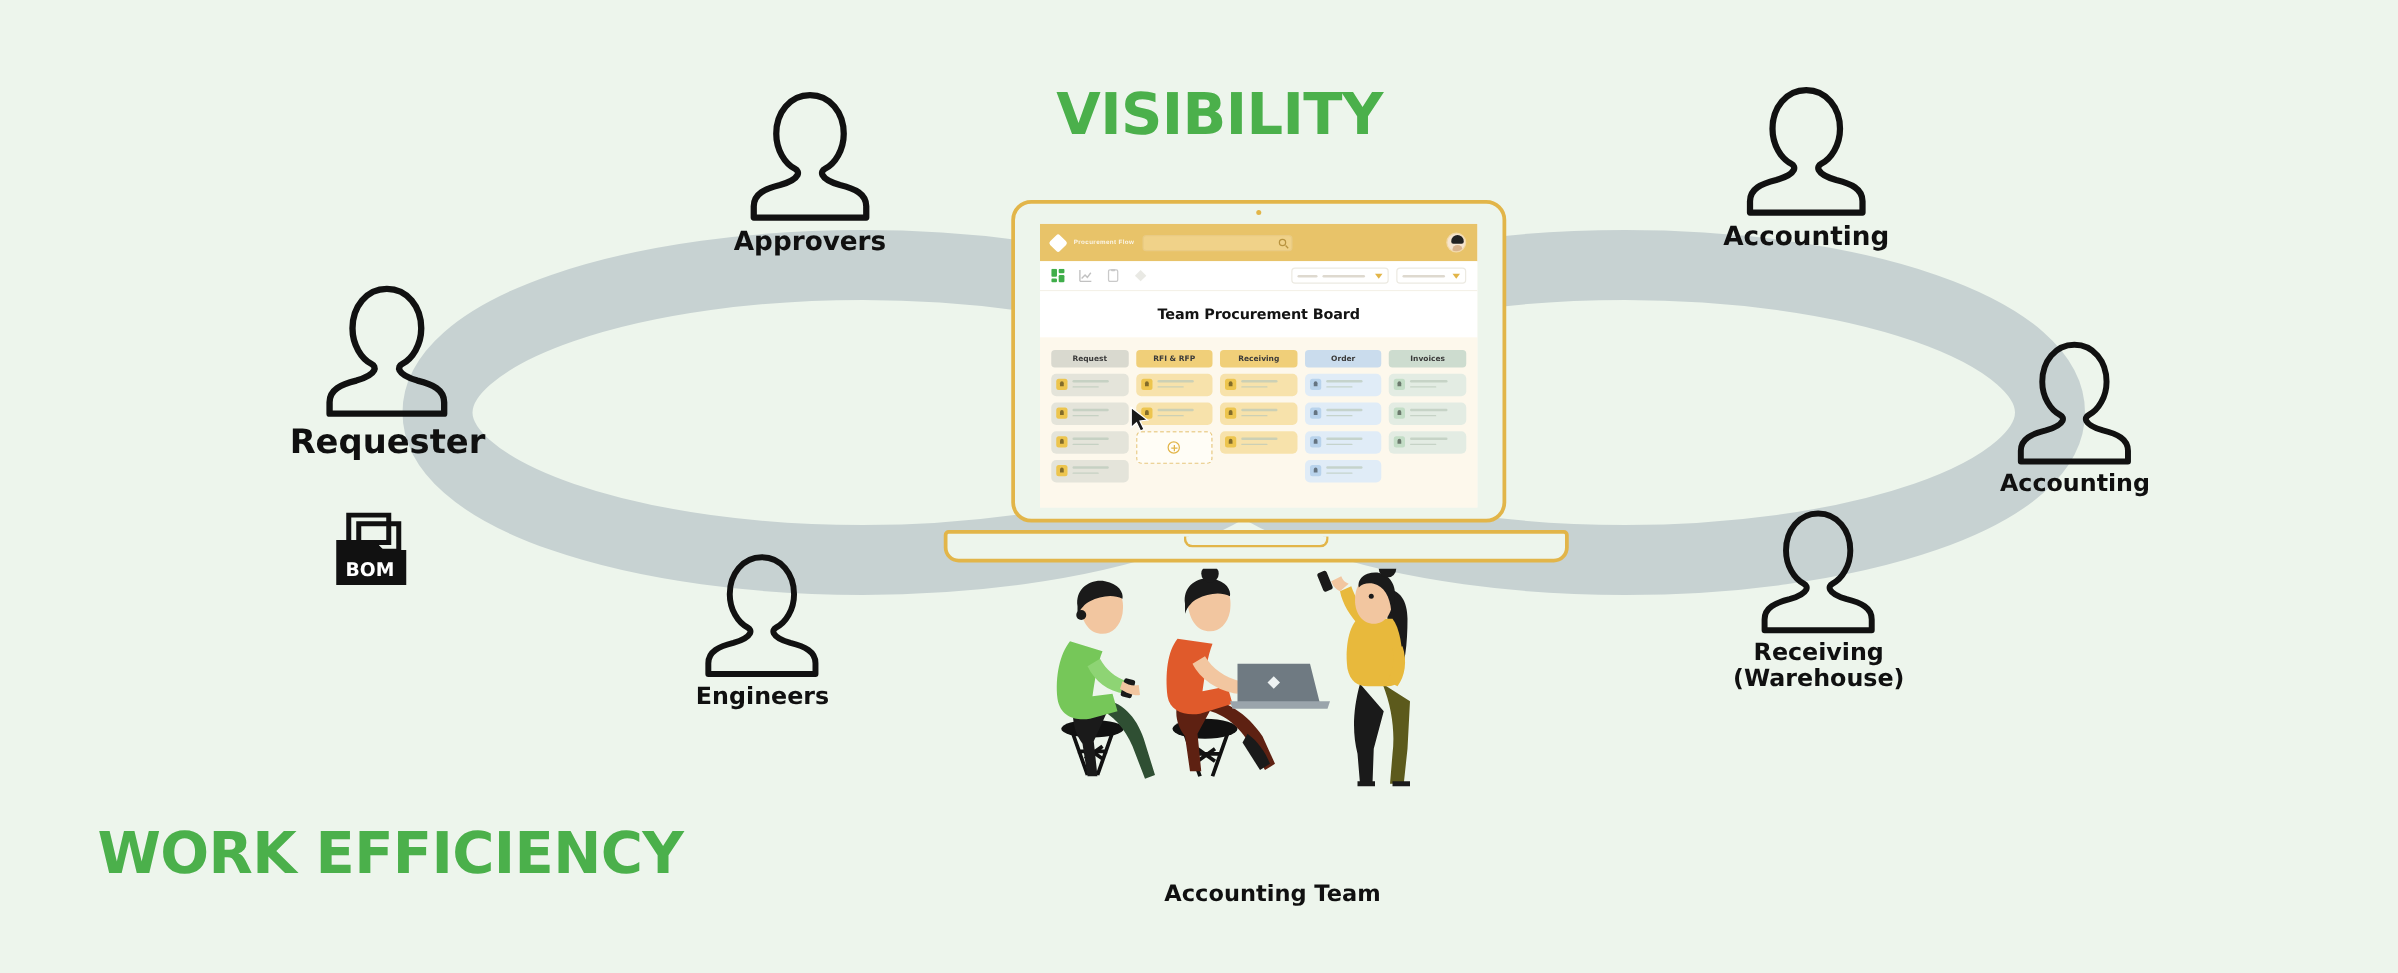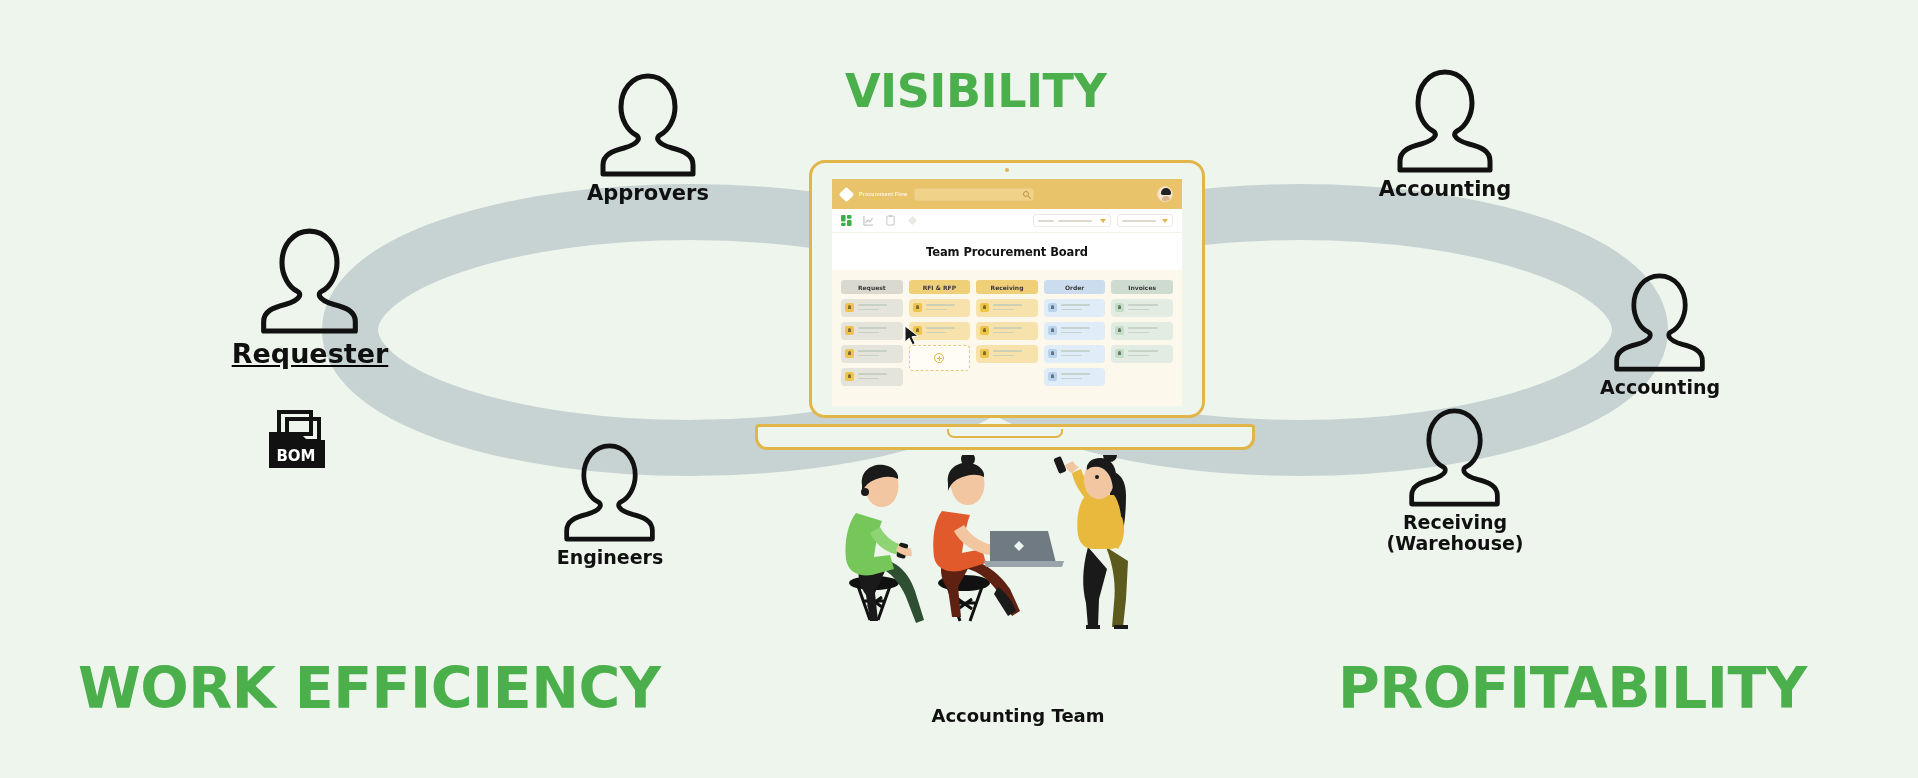--- a/index.html
+++ b/index.html
@@ -18,38 +18,38 @@
   
   .headline {
     position: absolute;
     color: #4bb04b;
     font-weight: 800;
     letter-spacing: -0.5px;
     white-space: nowrap;
     font-family: "DejaVu Sans", sans-serif;
   }
   #hl-visibility { left: 845px; top: 64px; font-size: 46px; }
-  #hl-work       { left: 78px;  top: 655px; font-size: 57px; }
+  #hl-work       { left: 78px;  top: 655px; font-size: 46px; }
   #hl-profit     { left: 1338px;top: 655px; font-size: 57px; }
 
   
   .persona { position: absolute; text-align: center; }
   .persona .pic { display: block; margin: 0 auto; }
   .persona .plabel {
     margin-top: 4px;
     font-weight: 800;
     color: #101010;
     line-height: 1.12;
     white-space: pre-line;
     font-family: "DejaVu Sans", sans-serif;
   }
 
   #p-approvers  { left: 558px;  top: 70px;  width: 180px; }
   #p-approvers  .plabel { font-size: 21px; }
-  #p-requester  { left: 200px;  top: 225px; width: 220px; text-decoration: underline; }
+  #p-requester  { left: 200px;  top: 225px; width: 220px; }
   #p-requester  .plabel { font-size: 27px; }
   #p-engineers  { left: 520px;  top: 440px; width: 180px; }
   #p-engineers  .plabel { font-size: 19px; }
   #p-accounting { left: 1350px; top: 66px;  width: 190px; }
   #p-accounting .plabel { font-size: 21px; }
   #p-suppliers  { left: 1565px; top: 270px; width: 190px; }
   #p-suppliers  .plabel { font-size: 19px; }
   #p-receiving  { left: 1355px; top: 405px; width: 200px; }
   #p-receiving  .plabel { font-size: 19px; }
 
@@ -180,21 +180,20 @@
 
   <svg class="loop-svg" viewBox="0 0 1918 778">
     <g fill="none" stroke="#c7d2d2" stroke-width="56">
       <ellipse cx="690" cy="330" rx="340" ry="118"></ellipse>
       <ellipse cx="1300" cy="330" rx="340" ry="118"></ellipse>
     </g>
   </svg>
 
   <div class="headline" id="hl-visibility">VISIBILITY</div>
   <div class="headline" id="hl-work">WORK EFFICIENCY</div>
-  <div class="headline" id="hl-profit">PROFITABILITY</div>
 
   <div class="persona" id="p-approvers">
     <svg class="pic" width="105" height="108" viewBox="0 0 105 108">
       <path d="M52 6c-16 0-27 14-27 31 0 13 7 24 15 28 2 1 3 3 2 5-2 4-7 6-14 8-12 3-21 7-21 17v9h90v-9c0-10-9-14-21-17-7-2-12-4-14-8-1-2 0-4 2-5 8-4 15-15 15-28C79 20 68 6 52 6z" fill="none" stroke="#111" stroke-width="5" stroke-linejoin="round"></path>
     </svg>
     <div class="plabel">Approvers</div>
   </div>
 
   <div class="persona" id="p-requester">
     <svg class="pic" width="108" height="110" viewBox="0 0 105 108">

